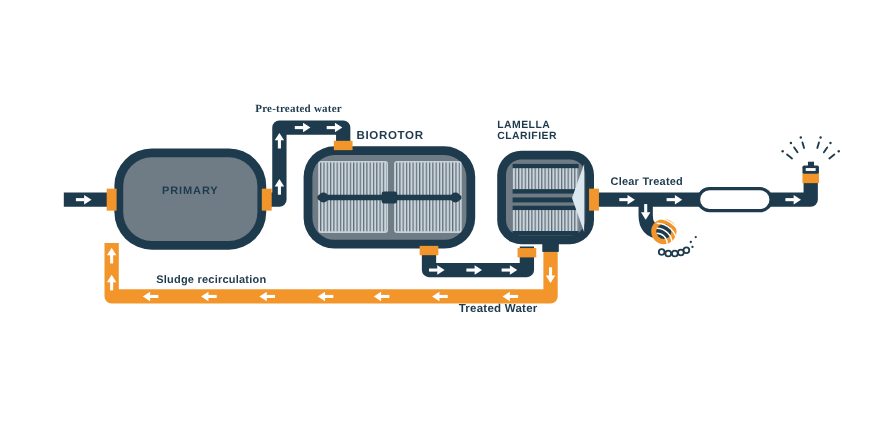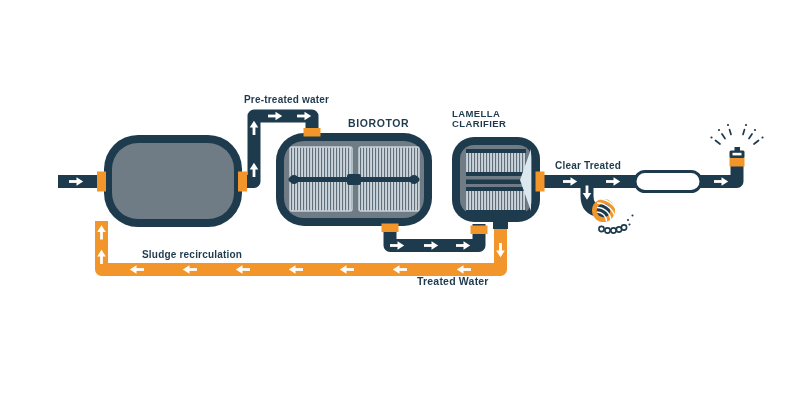--- a/index.html
+++ b/index.html
@@ -1,22 +1,22 @@
 <!DOCTYPE html>
 <html><head>
 <meta charset="utf-8">
 <style>
   html,body{margin:0;padding:0;background:#ffffff;}
   #stage{position:relative;width:800px;height:400px;background:#ffffff;overflow:hidden;
          font-family:"Liberation Sans",sans-serif;}
   #diagram-svg{position:absolute;left:0;top:0;}
   .lbl{position:absolute;font-weight:700;font-size:10px;color:#1E3A4D;
        letter-spacing:.2px;white-space:nowrap;z-index:5;}
-  #lbl-pretreated{left:244px;top:94px;}
-  #lbl-biorotor{left:348px;top:117px;font-size:10.5px;letter-spacing:.6px;}
+  #lbl-pretreated{left:232px;top:94px;font-family:Liberation Serif, serif;}
+  #lbl-biorotor{left:324px;top:117px;font-size:10.5px;letter-spacing:.6px;}
   #lbl-lamella{left:452px;top:109px;width:88px;text-align:left;
                font-size:9.5px;line-height:9.8px;letter-spacing:.4px;}
   #lbl-lamella span{display:block;}
   #lbl-effluent{left:555px;top:160px;}
   #lbl-disinfection{left:635px;top:171px;width:67px;height:21px;display:flex;
                     align-items:center;justify-content:center;font-size:7.5px;
                     letter-spacing:.4px;}
   #lbl-sludge{left:142px;top:249px;}
   #lbl-treated{left:417px;top:275px;font-size:10.5px;}
   #lbl-tank{left:104px;top:168px;width:138px;text-align:center;
@@ -160,20 +160,21 @@
       <use href="#arrow" transform="translate(296 269.5) rotate(180)"></use>
       <use href="#arrow" transform="translate(347 269.5) rotate(180)"></use>
       <use href="#arrow" transform="translate(400 269.5) rotate(180)"></use>
       <use href="#arrow" transform="translate(464 269.5) rotate(180)"></use>
       <use href="#arrow" transform="translate(101.5 257) rotate(-90)"></use>
       <use href="#arrow" transform="translate(101.5 232.5) rotate(-90)"></use>
     </g>
   </svg>
 
   <div class="lbl" id="lbl-tank">
+    <span>PRIMARY</span>
   </div>
 
   <div class="lbl" id="lbl-pretreated">Pre-treated water</div>
 
   <div class="lbl" id="lbl-biorotor">BIOROTOR</div>
 
   <div class="lbl" id="lbl-lamella">
     <span>LAMELLA</span>
     <span>CLARIFIER</span>
   </div>

